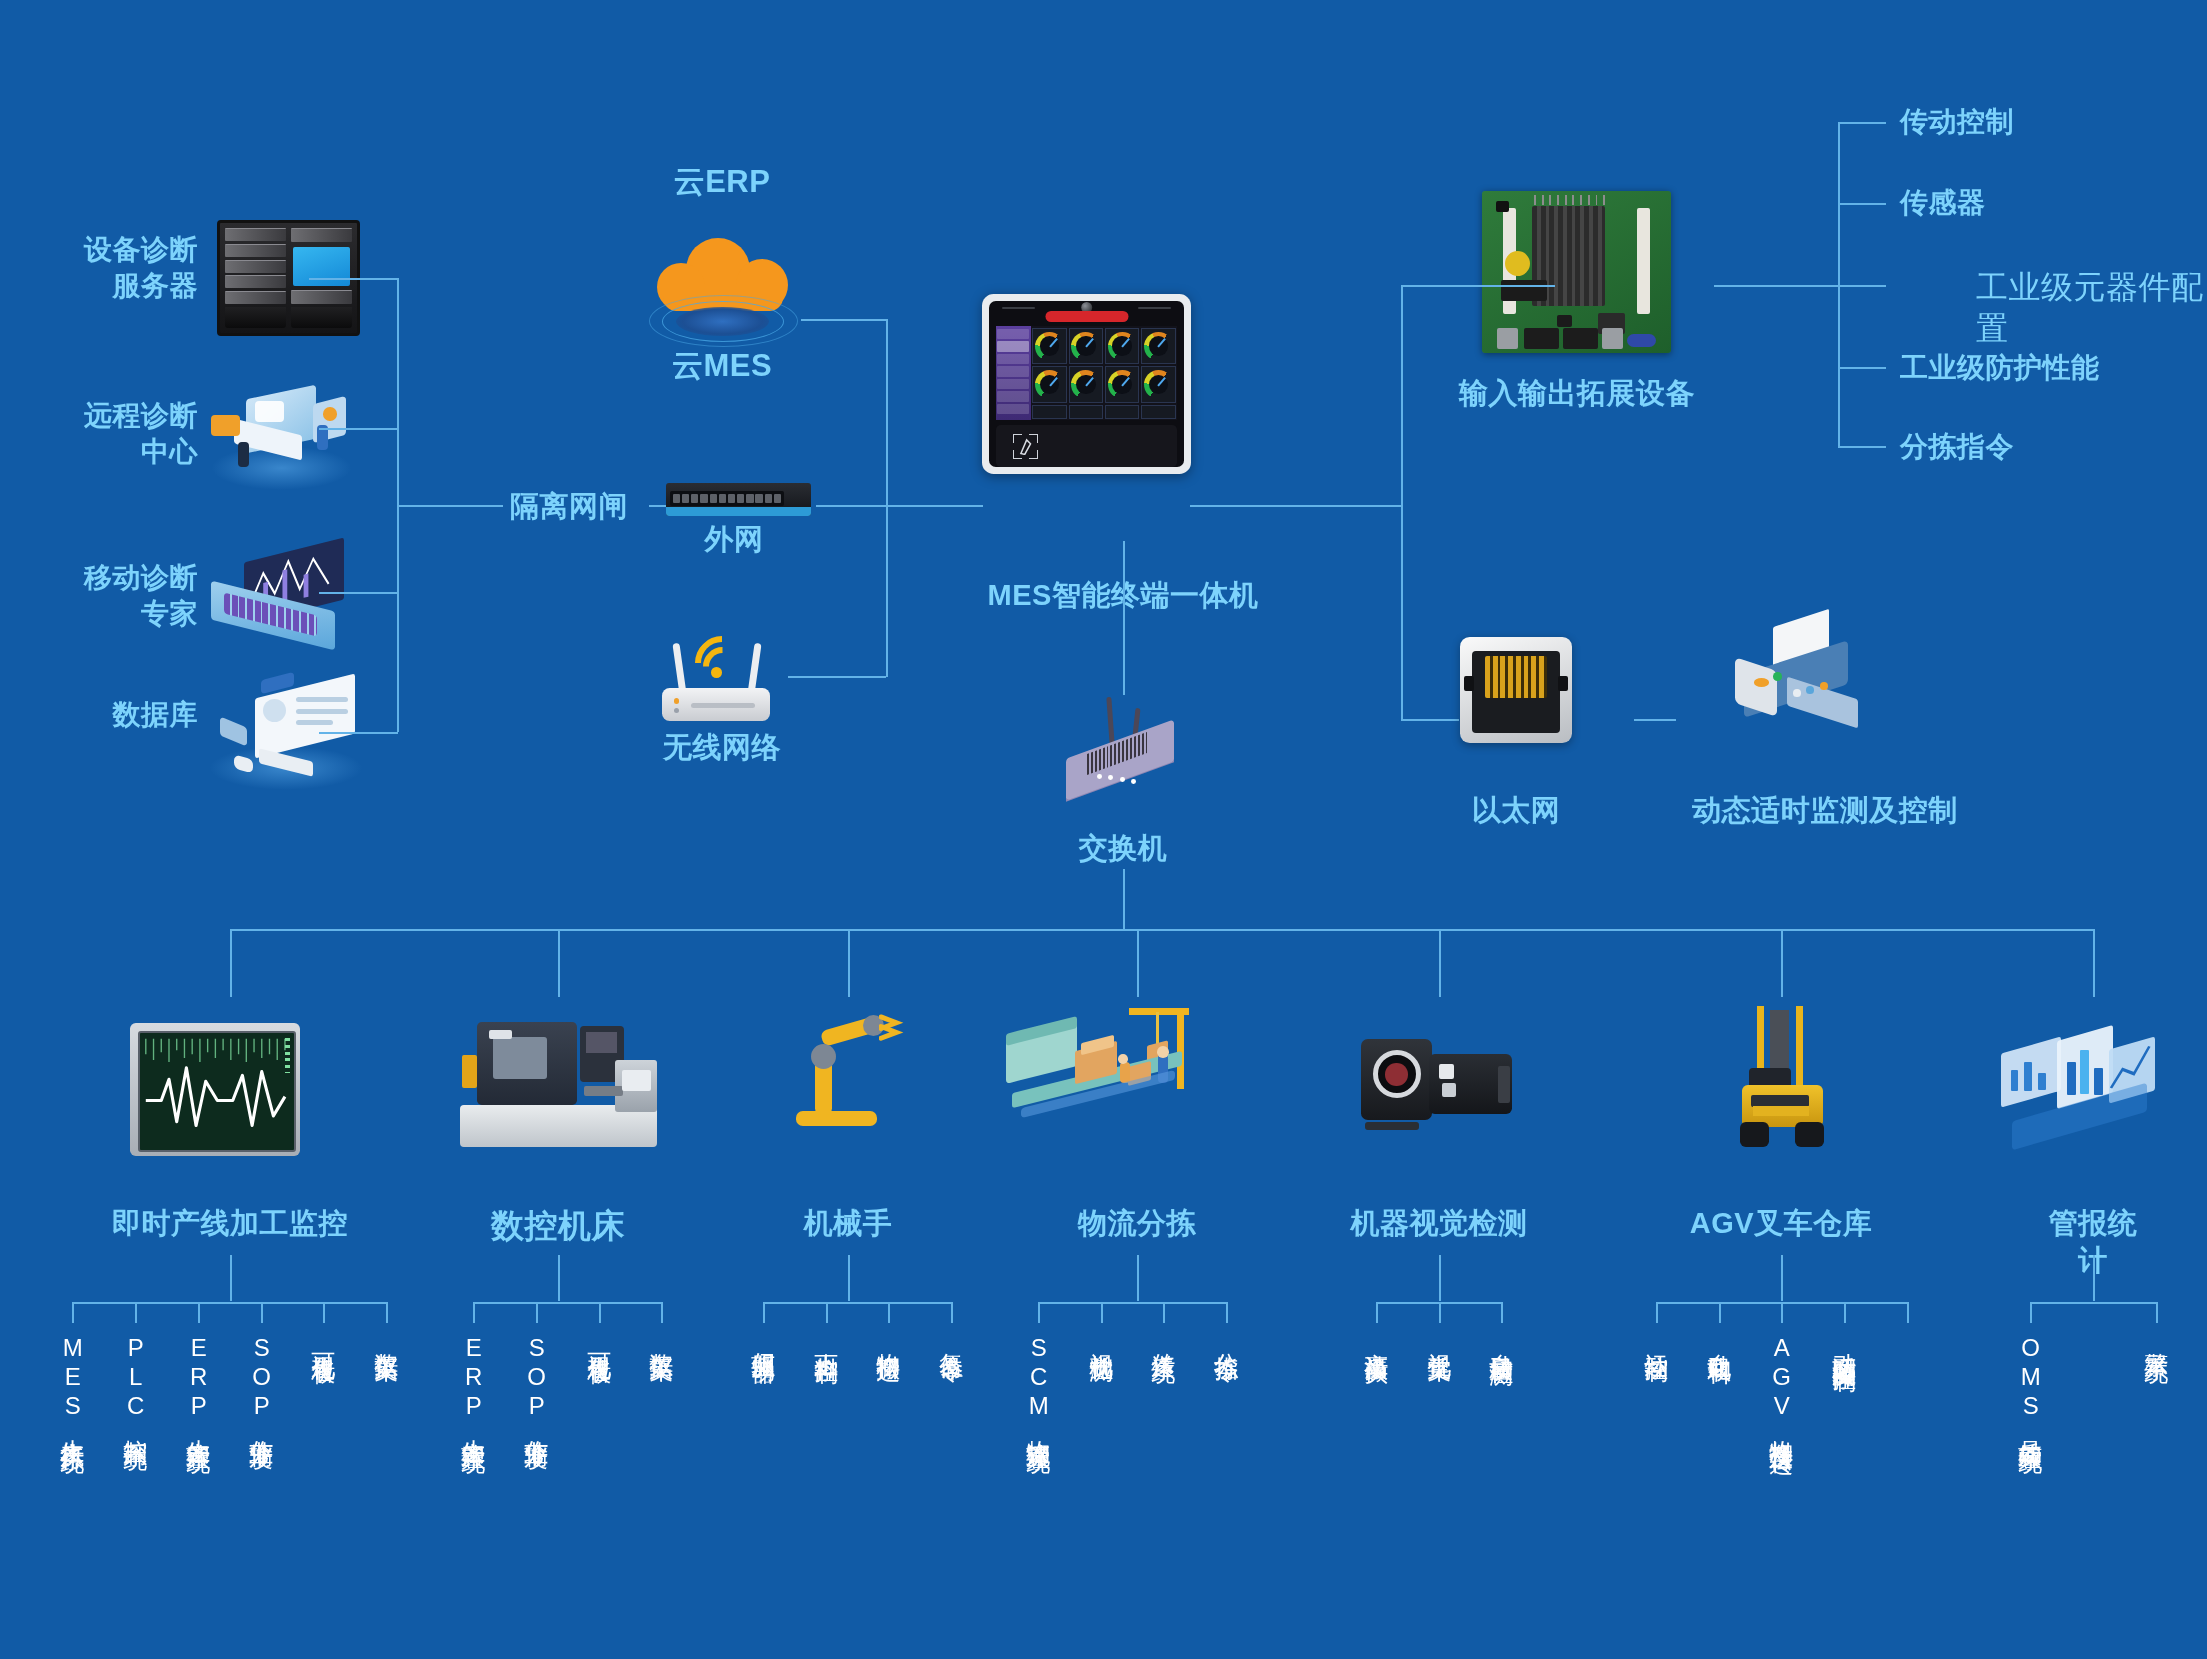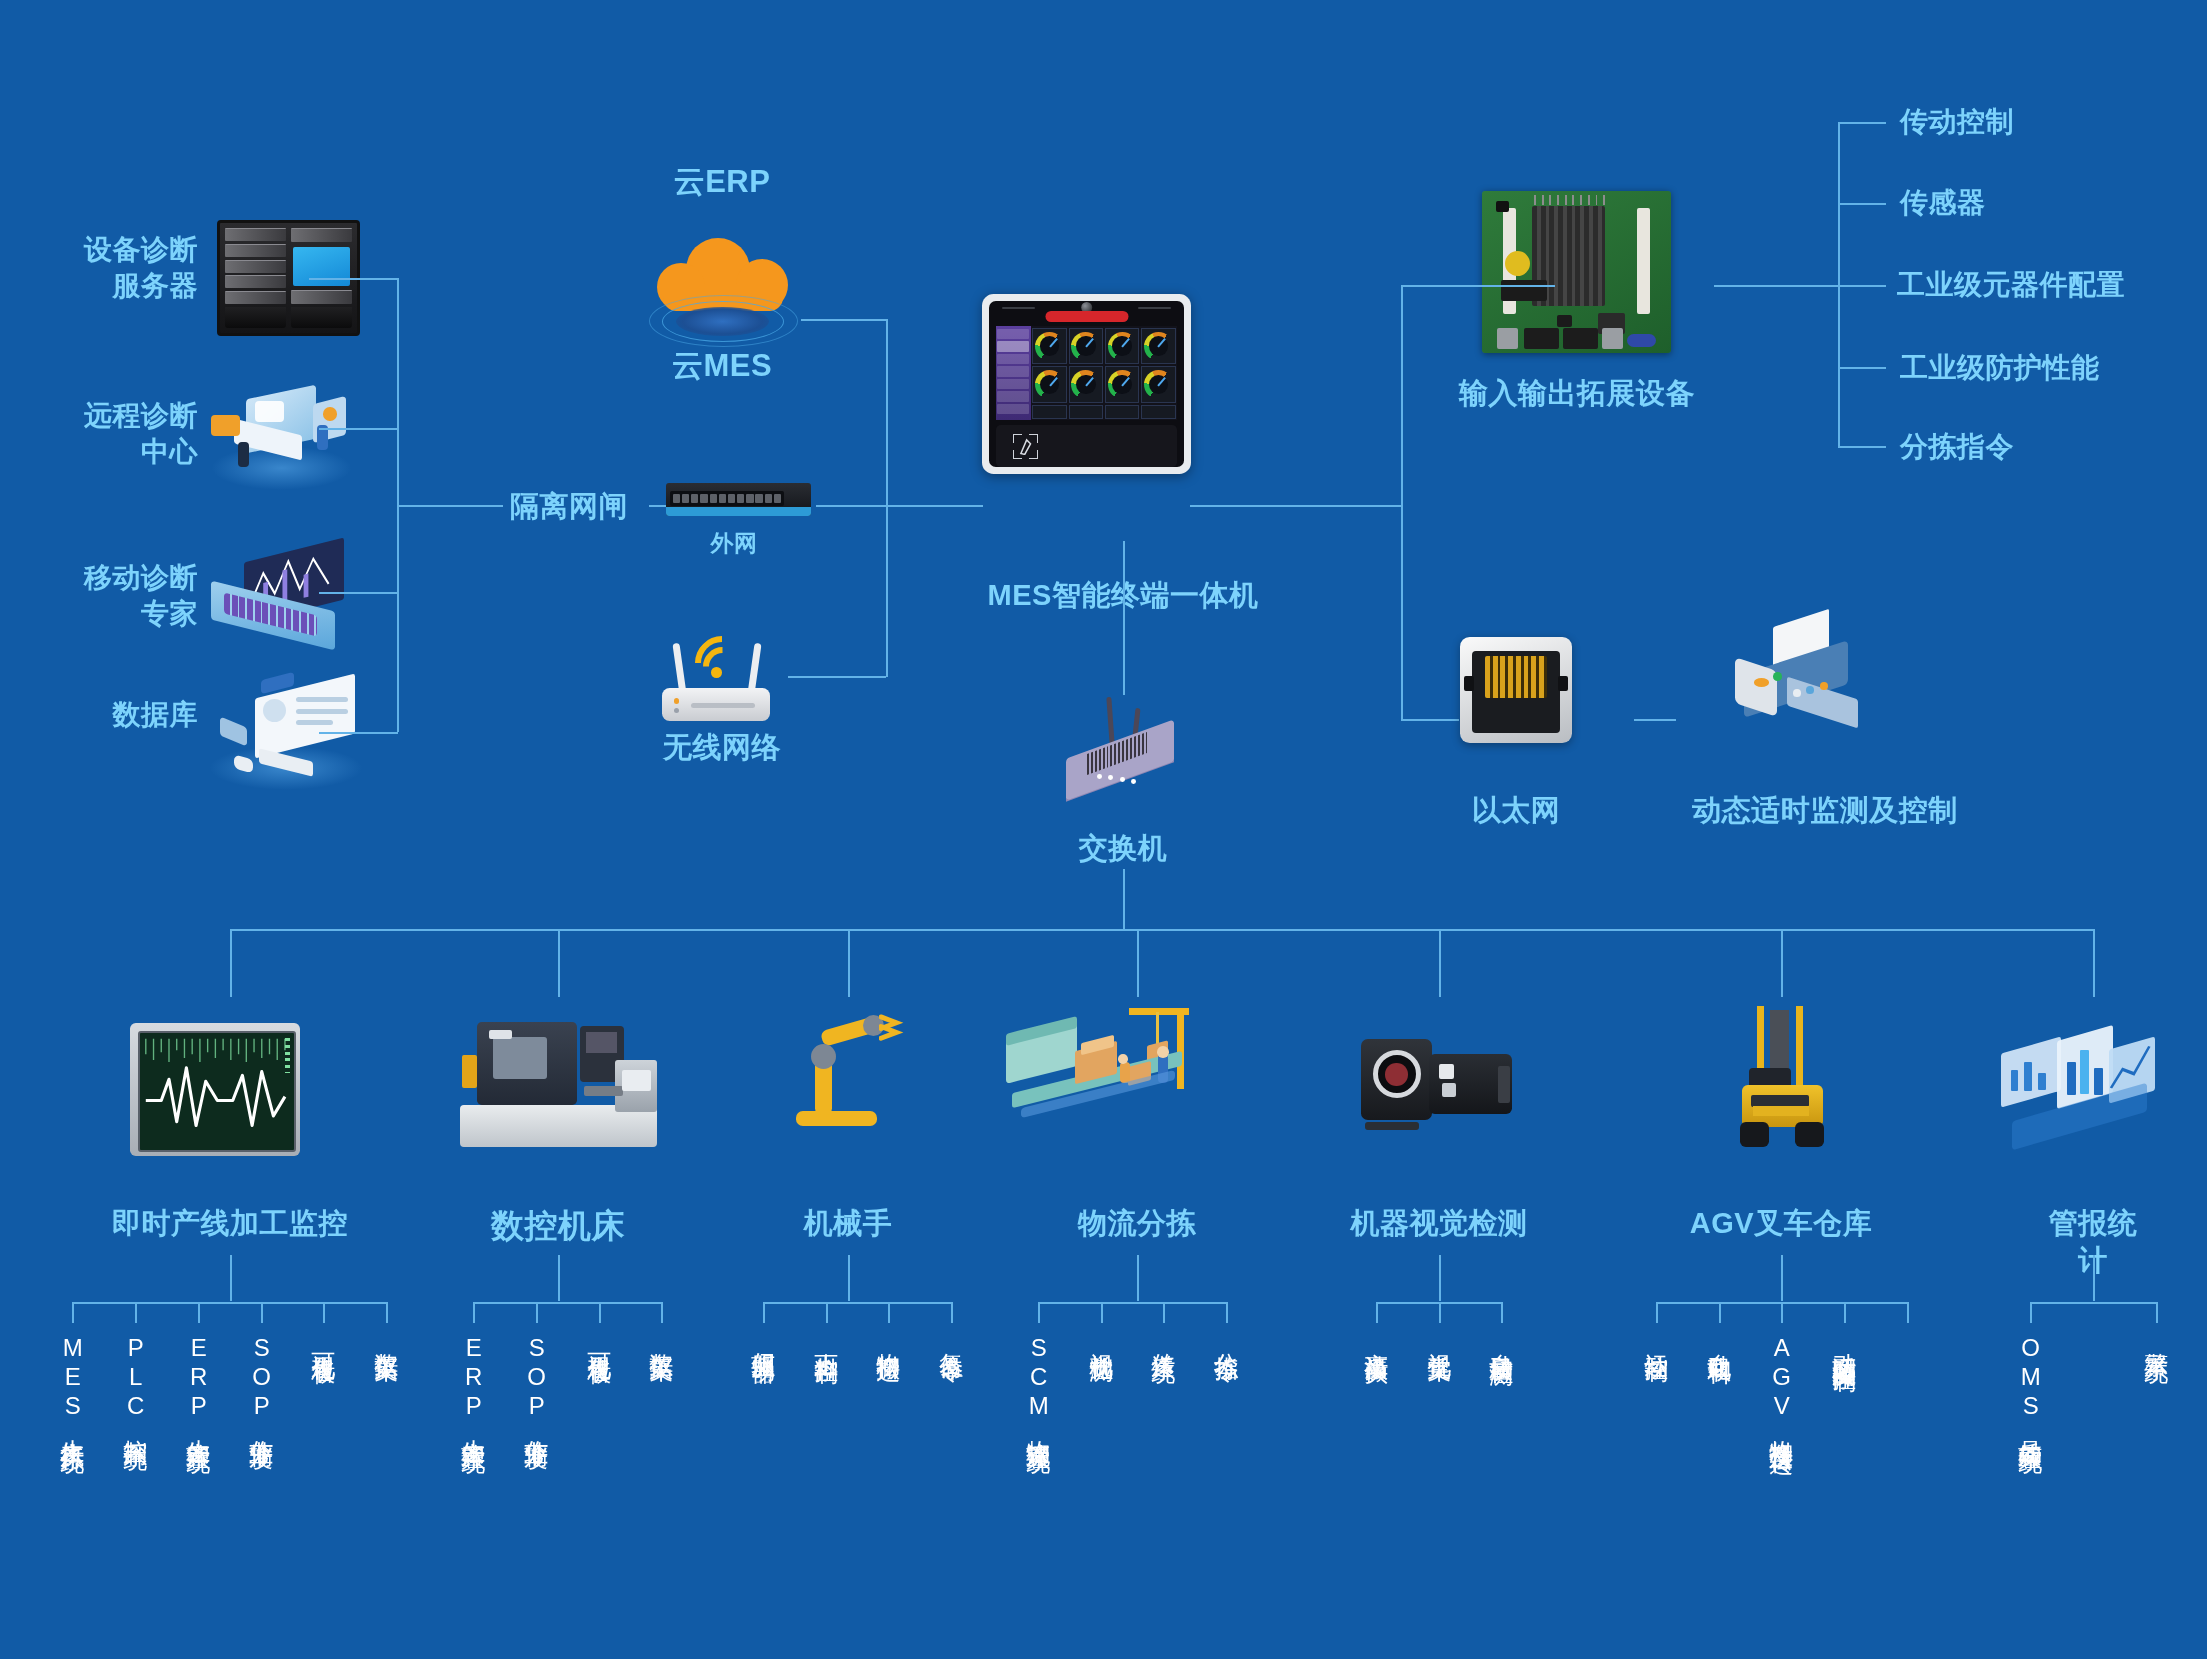--- a/index.html
+++ b/index.html
@@ -300,21 +300,21 @@
         <div class="port"></div>
         <div class="port"></div>
         <div class="port"></div>
       <div class="port"></div>
         <div class="port"></div>
         <div class="port"></div>
         <div class="port"></div>
     </div>
     <div class="blue"></div>
   </div>
-  <div class="lbl ctr" style="left:734px;top:521px;font-size:23px;margin-top:8px;">外网</div>
+  <div class="lbl ctr" style="left:734px;top:521px;font-size:29px;">外网</div>
 
   <div class="wifi" style="left:662px;top:628px;width:118px;height:93px;">
     <div class="ant" style="left:13.5px;top:15.4px;transform:rotate(-8deg);"></div>
     <div class="ant" style="left:89px;top:15.4px;transform:rotate(8deg);"></div>
     <div class="arc" style="left:33px;top:7.7px;width:42px;height:42px;"></div>
     <div class="arc" style="left:41px;top:19.3px;width:27px;height:27px;"></div>
     <div class="dot" style="left:49px;top:39px;"></div>
     <div class="body"></div>
     <div style="position:absolute;left:11.6px;bottom:17.4px;width:5.8px;height:5.8px;border-radius:50%;background:#f0a02a;"></div>
     <div style="position:absolute;left:11.6px;bottom:7.7px;width:5.8px;height:5.8px;border-radius:50%;background:#9aa1ab;"></div>
@@ -436,21 +436,21 @@
   <div class="ln lnh" style="left:1714px;top:285px;width:126px;"></div>
   <div class="ln lnv" style="left:1838px;top:122px;height:326px;"></div>
 
   <div class="ln lnh" style="left:1838px;top:122px;width:48px;"></div>
   <div class="lbl" style="left:1900px;top:104px;font-size:28px;font-weight:600;">传动控制</div>
 
   <div class="ln lnh" style="left:1838px;top:203px;width:48px;"></div>
   <div class="lbl" style="left:1900px;top:185px;font-size:28px;font-weight:600;">传感器</div>
 
   <div class="ln lnh" style="left:1838px;top:285px;width:48px;"></div>
-  <div class="lbl" style="left:1897px;top:267px;font-size:28px;font-weight:700;">工业级元器件配置</div>
+  <div class="lbl" style="left:1976px;top:267px;font-size:32px;font-weight:400;">工业级元器件配置</div>
 
   <div class="ln lnh" style="left:1838px;top:367px;width:48px;"></div>
   <div class="lbl" style="left:1900px;top:350px;font-size:28px;font-weight:600;">工业级防护性能</div>
 
   <div class="ln lnh" style="left:1838px;top:446px;width:48px;"></div>
   <div class="lbl" style="left:1900px;top:429px;font-size:28px;font-weight:600;">分拣指令</div>
 
   <div class="ln lnh" style="left:1401px;top:719px;width:58px;"></div>
   <div class="rj" style="left:1460px;top:637px;">
     <div class="hole"></div>

